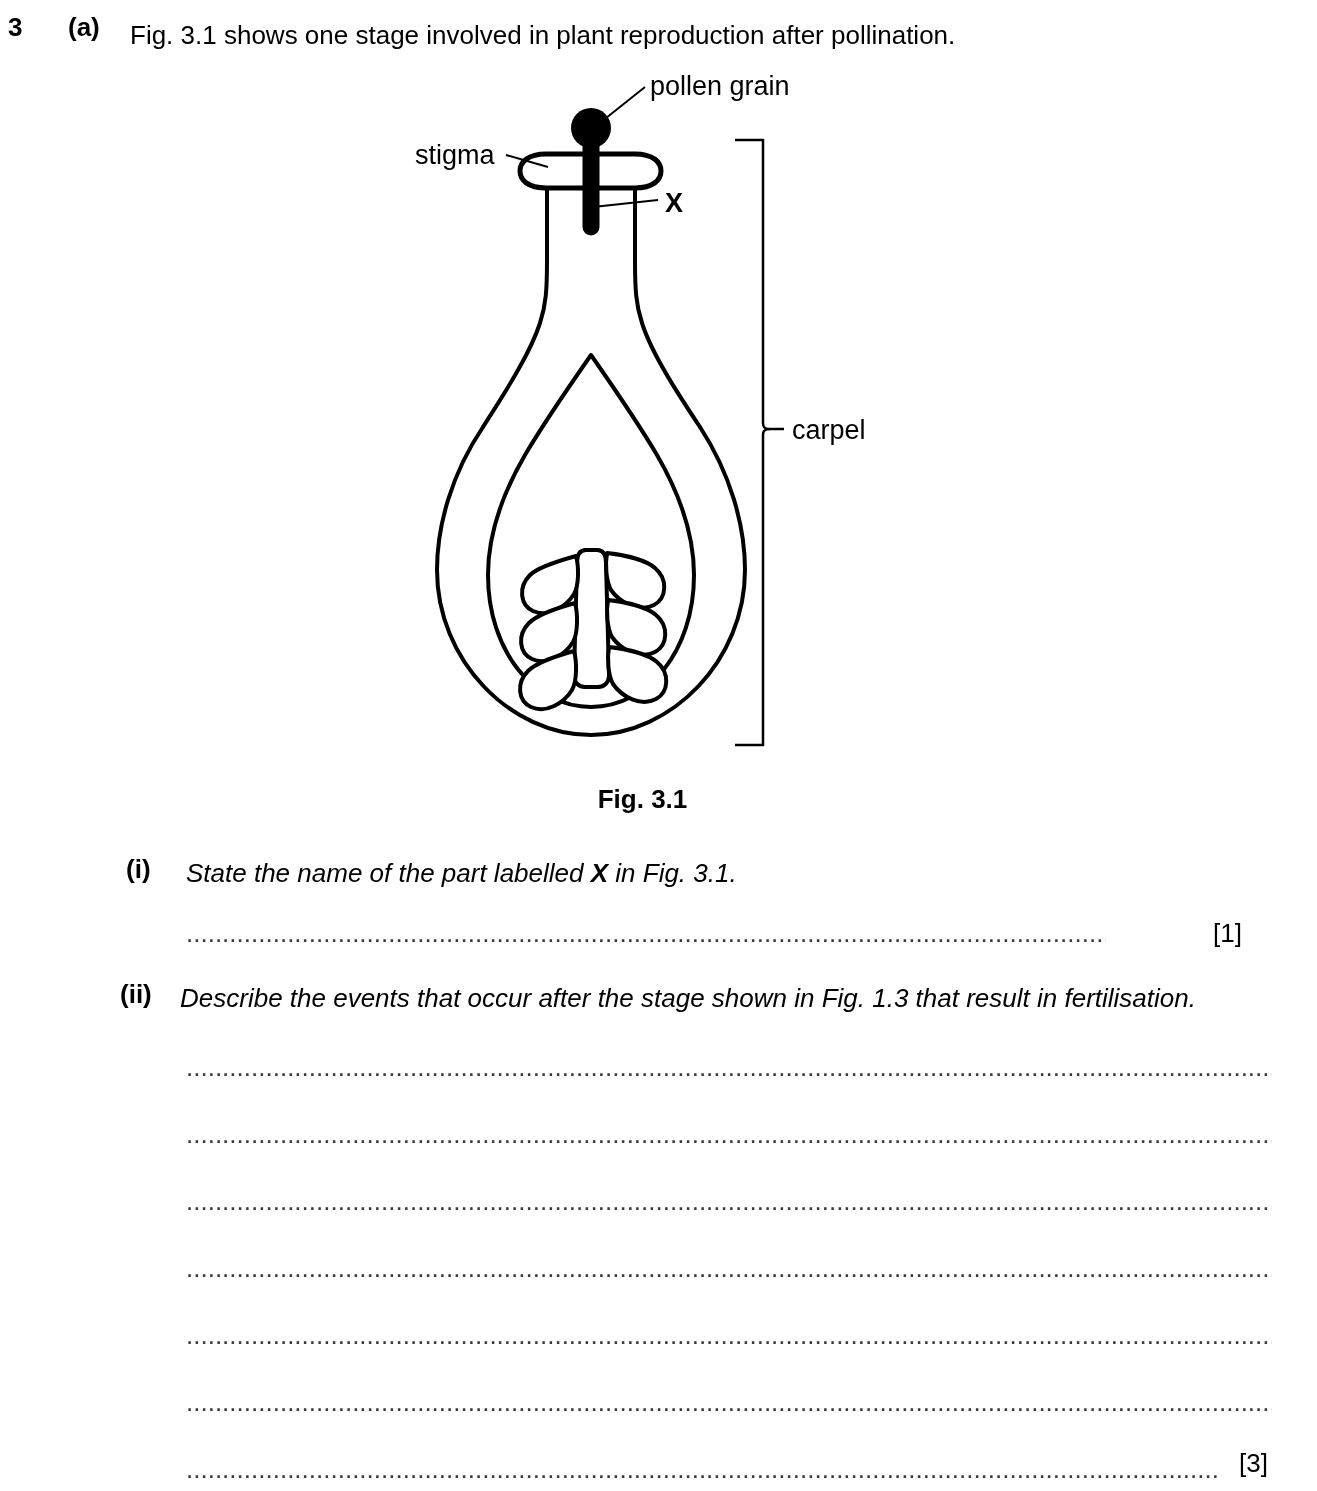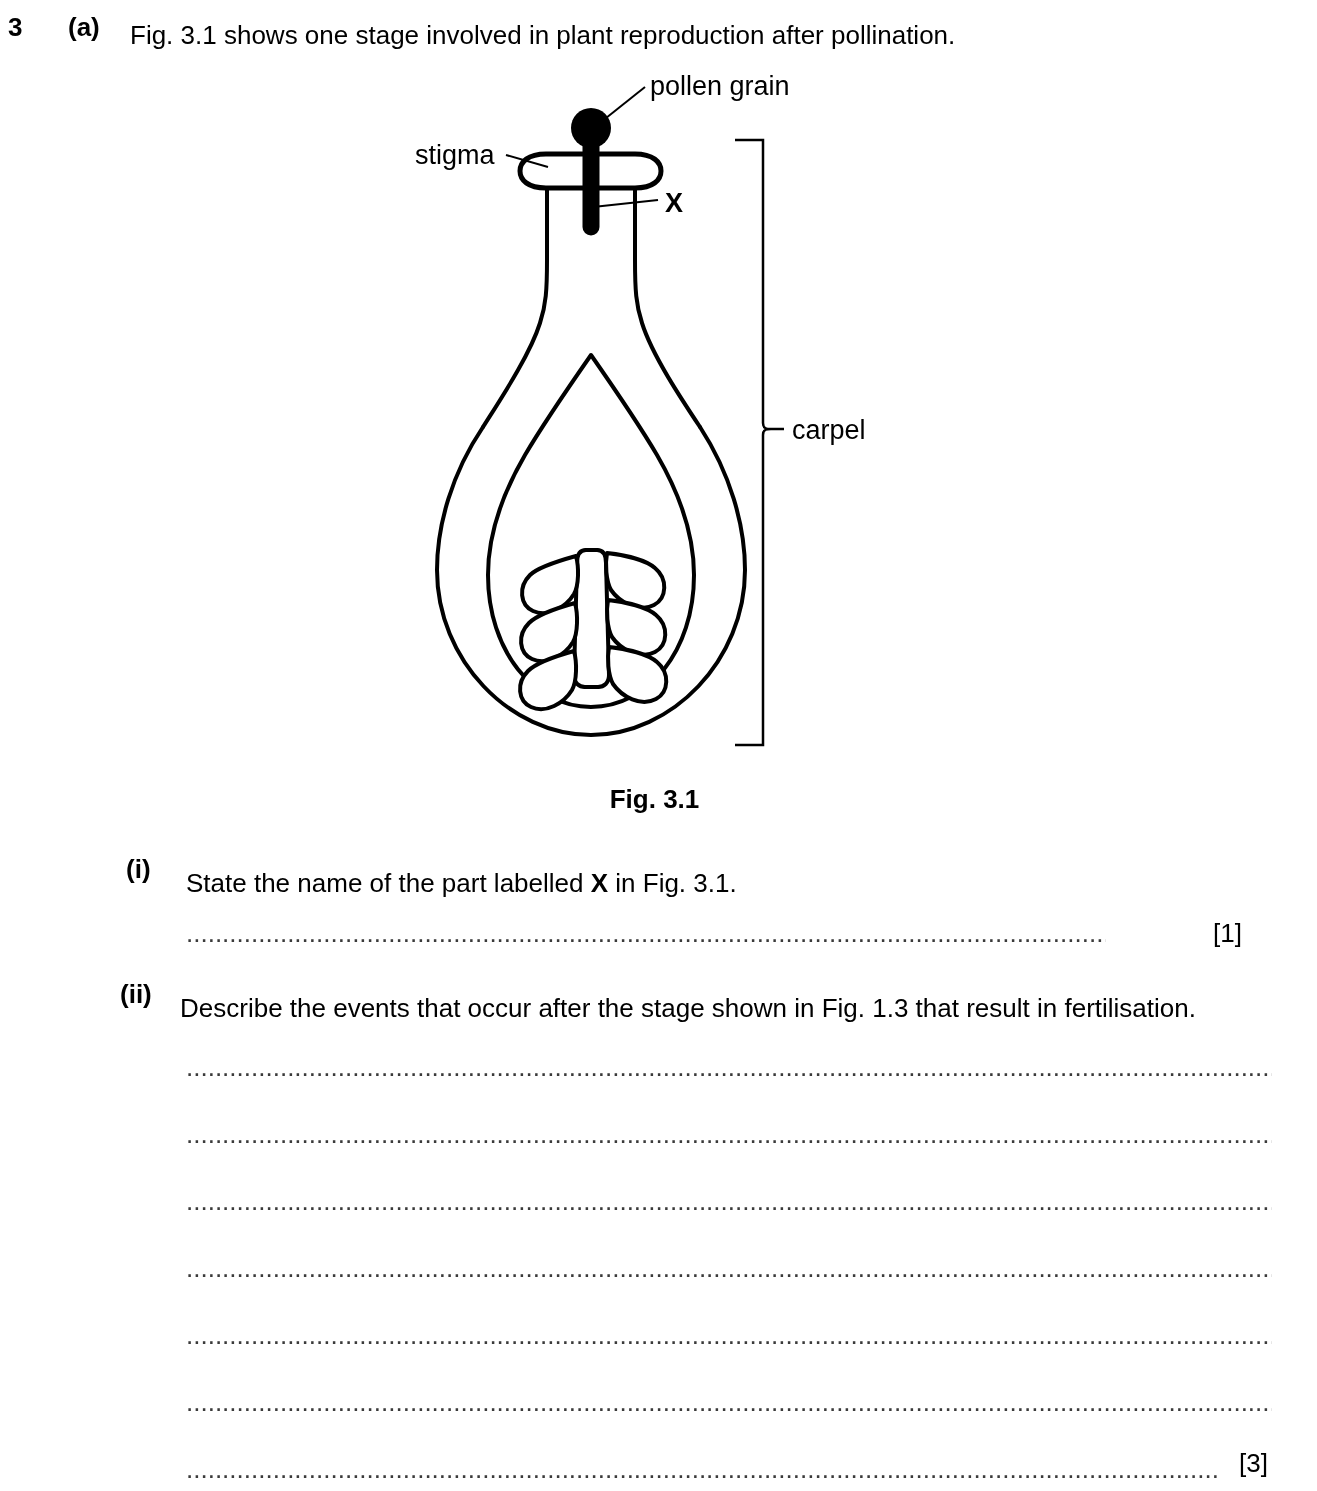--- a/index.html
+++ b/index.html
@@ -56,21 +56,21 @@
   }
   .figure-svg {
     position: absolute;
     left: 380px;
     top: 0;
     width: 620px;
     height: 710px;
   }
   .fig-caption {
     position: absolute;
-    left: 12px;
+    left: 0;
     top: 783px;
     width: 1285px;
     text-align: center;
     font-size: 26px;
     font-weight: bold;
     line-height: 32px;
   }
 
   
   .subq {
@@ -81,22 +81,23 @@
   .subq .roman {
     position: absolute;
     left: 0;
     top: 0;
     font-weight: bold;
     width: 60px;
   }
   .subq .body {
     position: absolute;
     left: 60px;
-    top: 14px;
+    top: 4px;
     white-space: nowrap;
+    font-style: italic;
   }
   .subq-i  { left: 126px; top: 852px; }
   .subq-ii { left: 120px; top: 977px; }
 
   b.inline-x { font-weight: bold; }
 
   
   .ansline {
     position: absolute;
     height: 30px;

